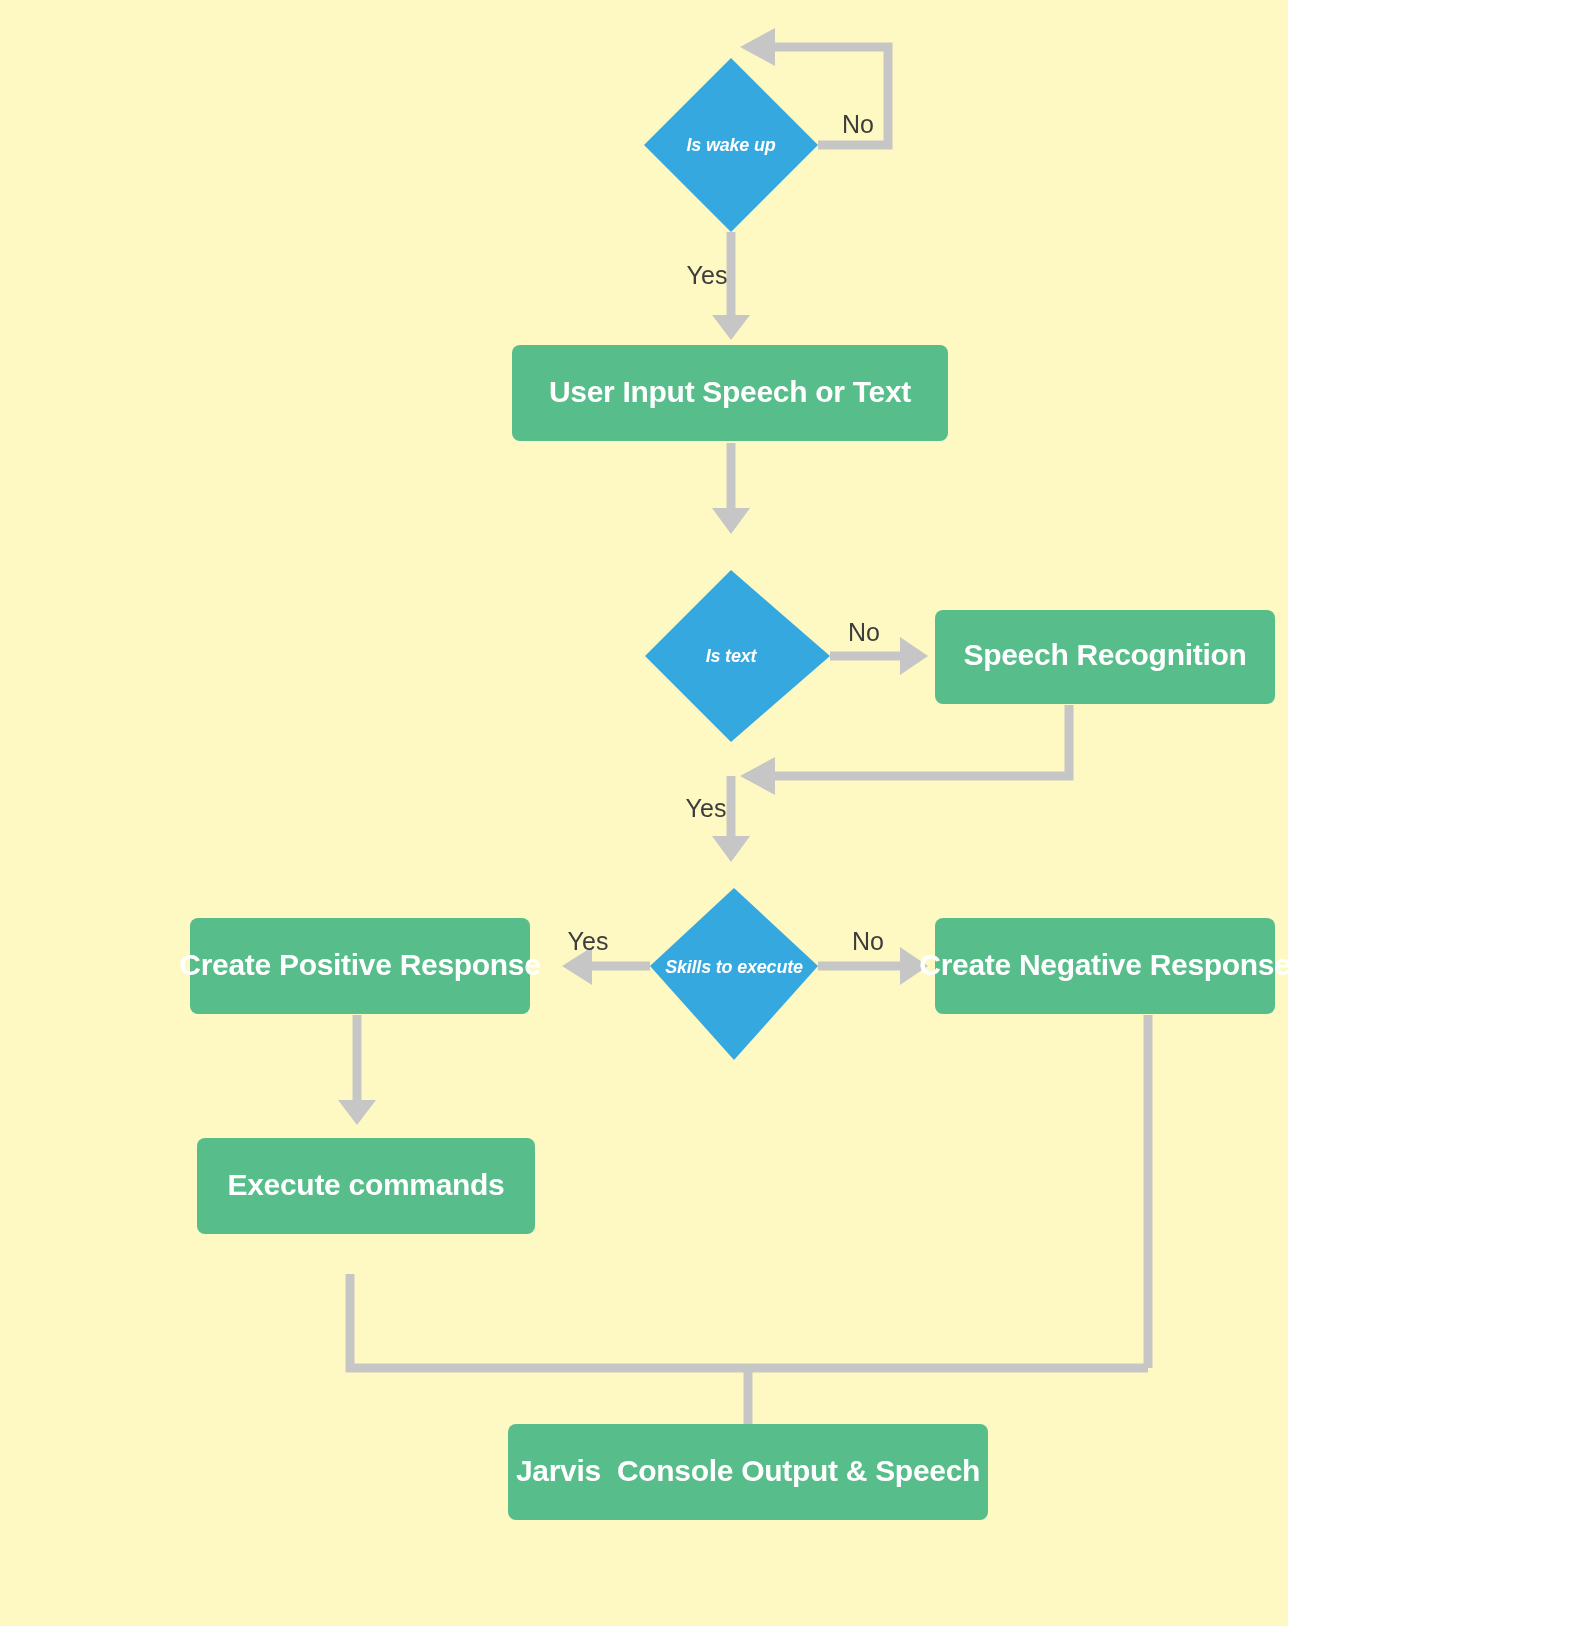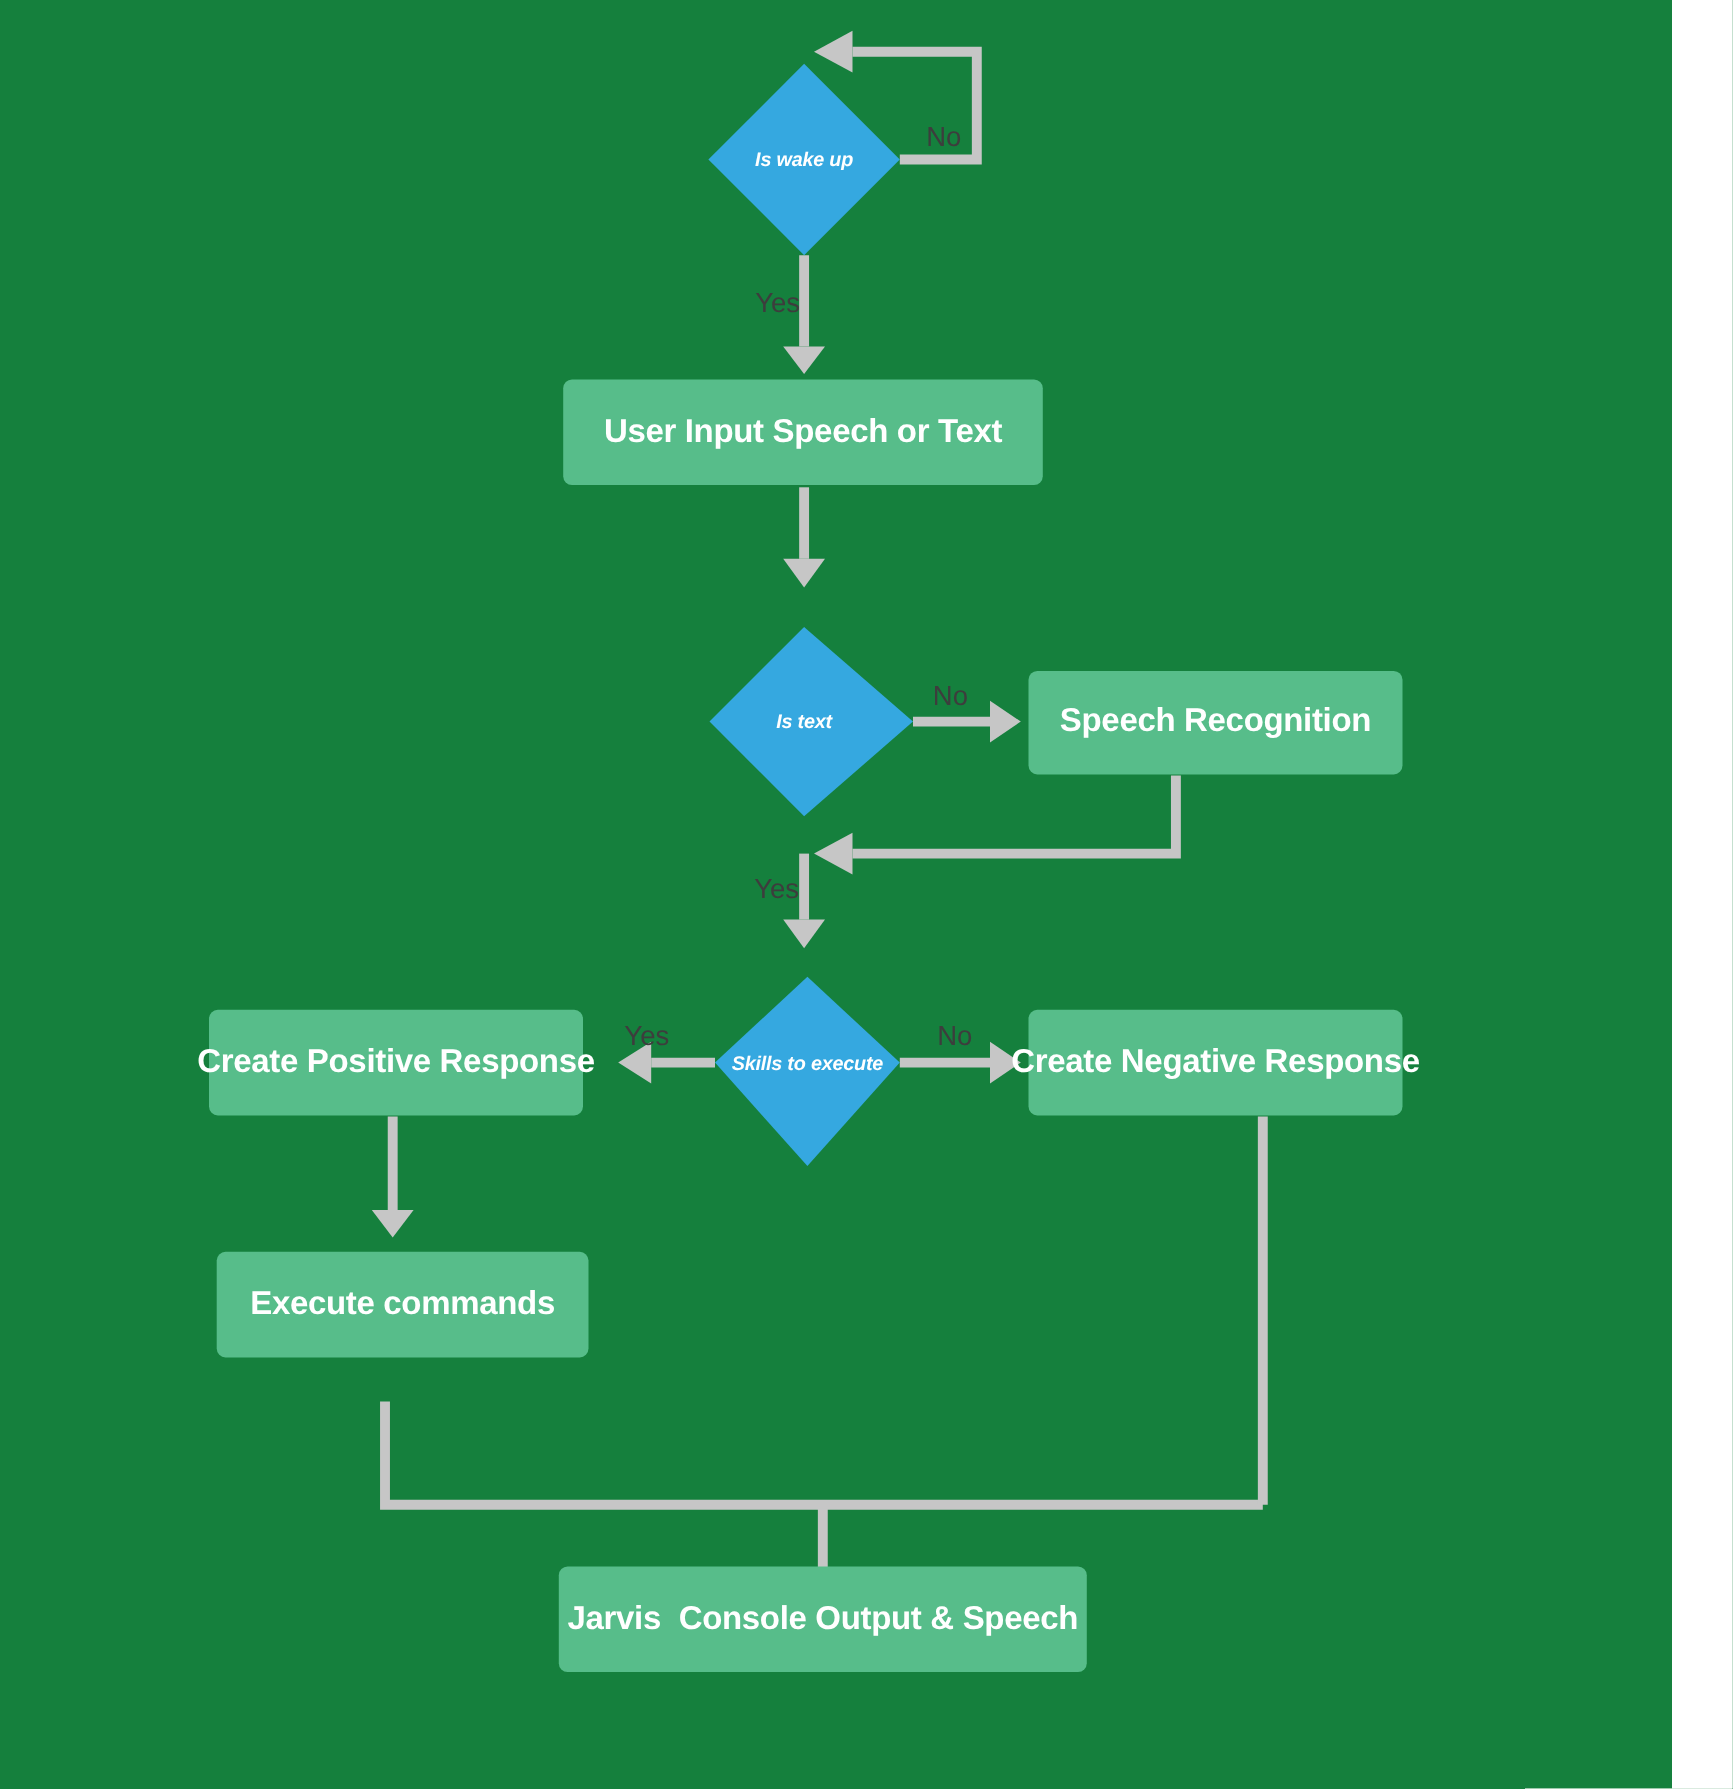--- a/index.html
+++ b/index.html
@@ -8,23 +8,23 @@
     background: #ffffff;
   }
   body {
     width: 1575px;
     height: 1626px;
     font-family: "Liberation Sans", sans-serif;
     overflow: hidden;
   }
   #flowchart-root {
     position: relative;
-    width: 1520px;
+    width: 1288px;
     height: 1626px;
-    background: #15803d;
+    background: #fef9c3;
   }
   svg#flow-svg {
     position: absolute;
     left: 0;
     top: 0;
     width: 1575px;
     height: 1626px;
     display: block;
   }
   .node-label {

